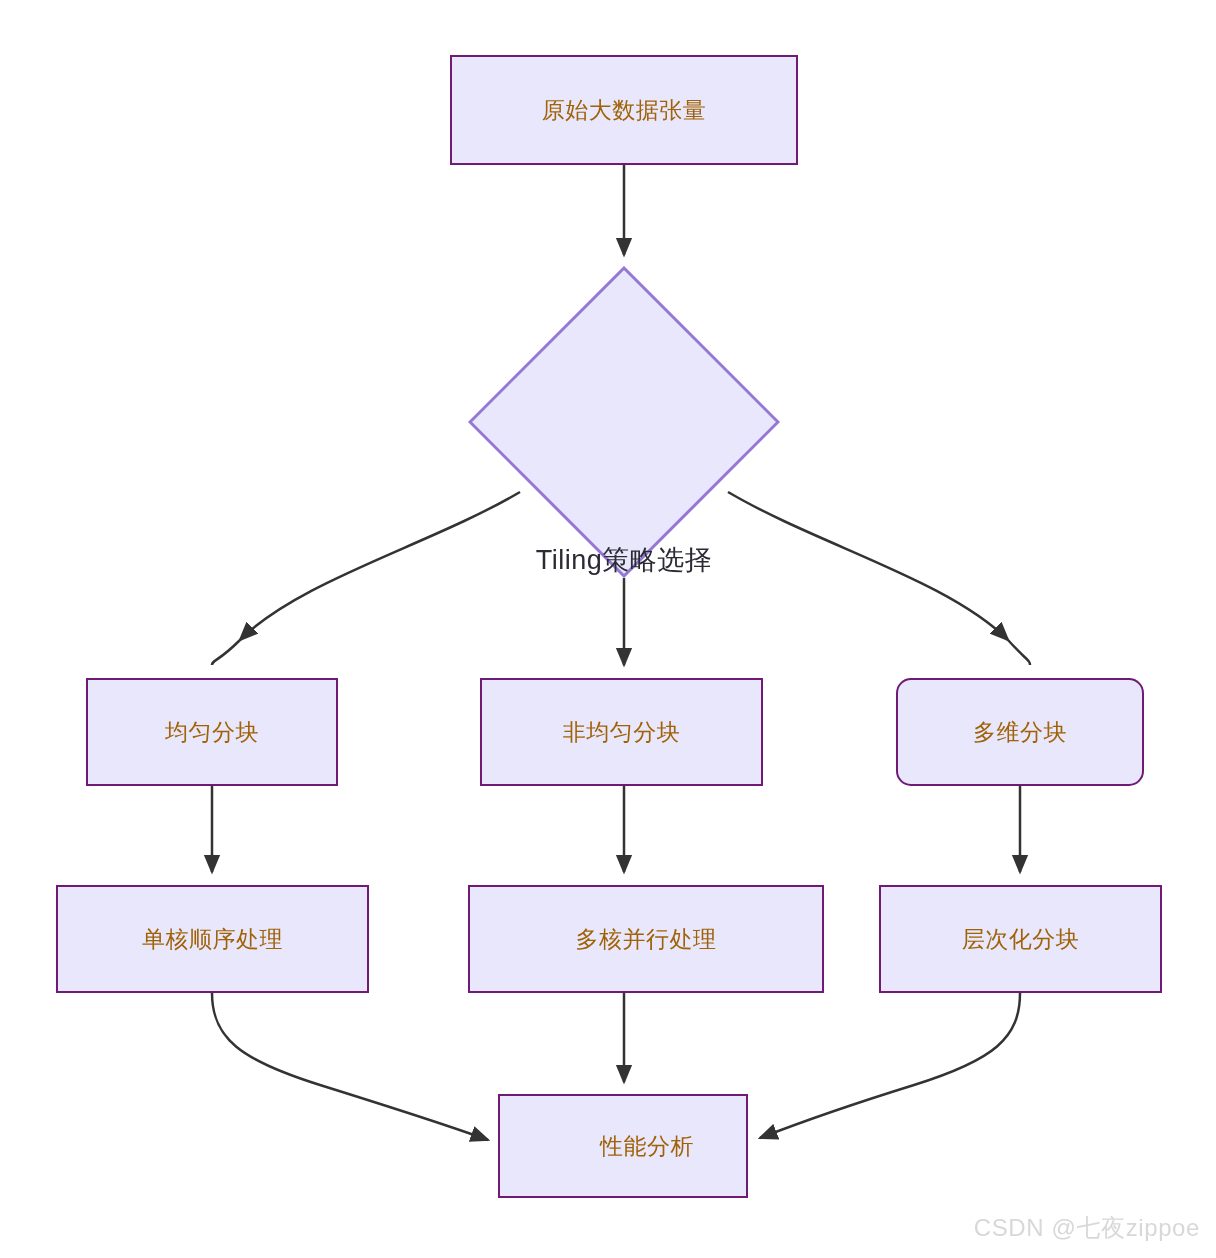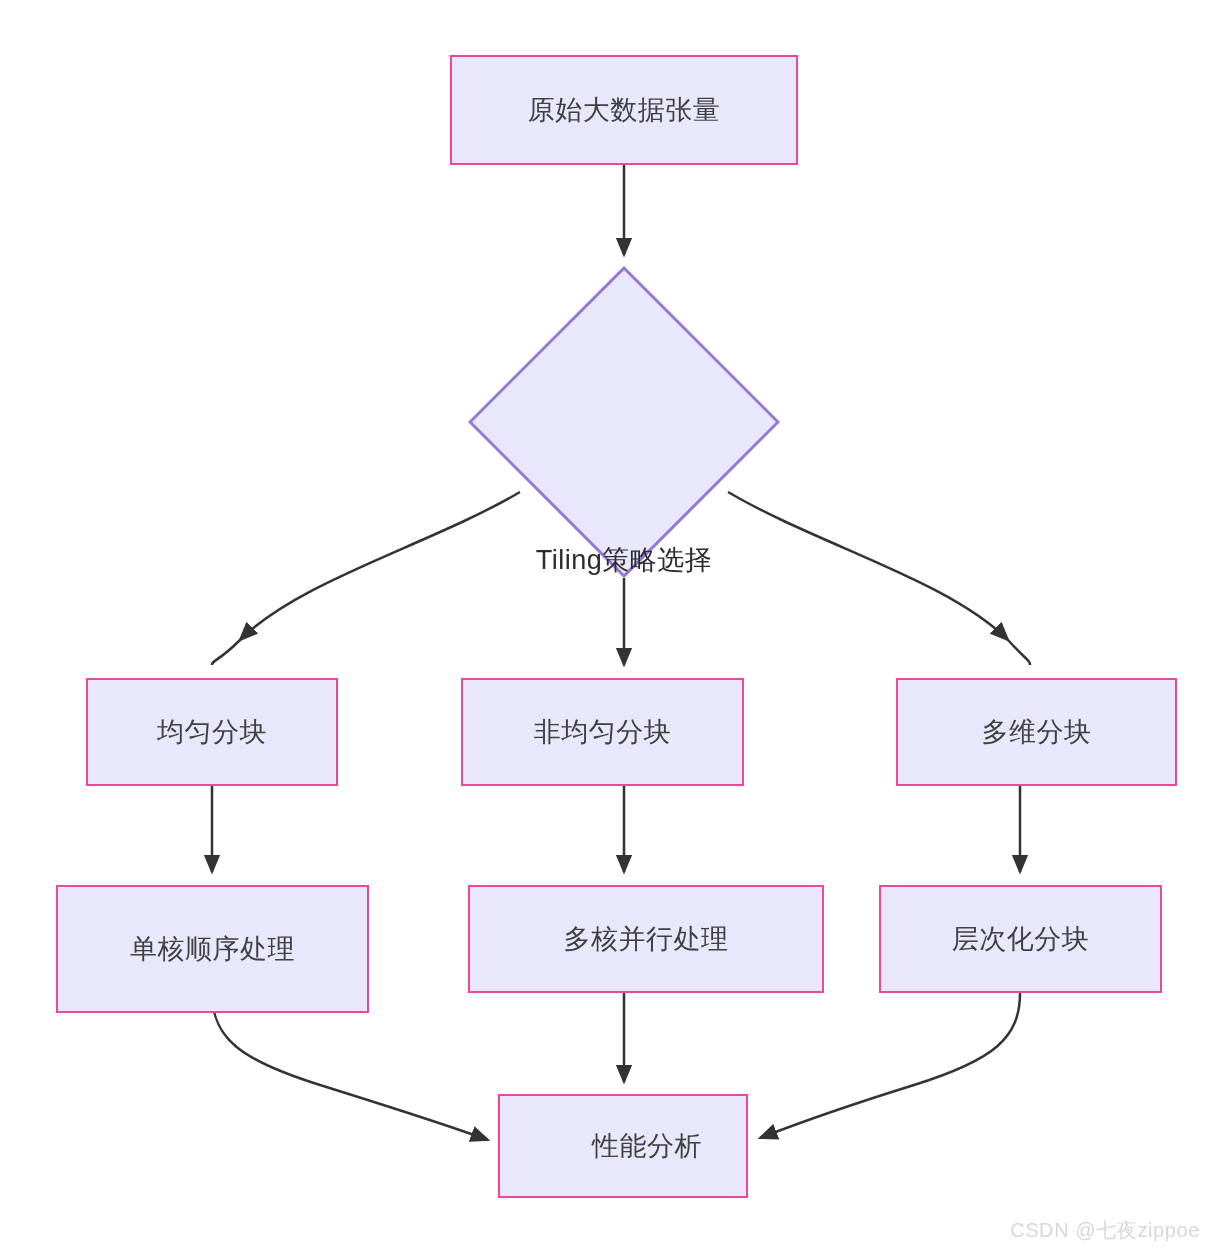--- a/index.html
+++ b/index.html
@@ -24,23 +24,23 @@
     width: 1216px;
     height: 1258px;
   }
   .node {
     position: absolute;
     box-sizing: border-box;
     display: flex;
     align-items: center;
     justify-content: center;
     background: #e8e7fb;
-    border: 2px solid #ec4899;
-    color: #404040;
-    font-size: 27px;
+    border: 2px solid #701a75;
+    color: #a16207;
+    font-size: 23px;
     letter-spacing: 0.5px;
     line-height: 1;
     white-space: nowrap;
   }
   .node-label {
     display: block;
     pointer-events: none;
   }
   .diamond-wrap {
     position: absolute;
@@ -60,21 +60,21 @@
     z-index: 2;
     font-size: 27px;
     color: #2b2b33;
     white-space: nowrap;
     letter-spacing: 0.5px;
   }
   .watermark {
     position: absolute;
     right: 16px;
     bottom: 14px;
-    font-size: 20px;
+    font-size: 24px;
     color: #d8d8d8;
     letter-spacing: 0.6px;
     white-space: nowrap;
   }
 </style>
 </head>
 <body>
 
 <div id="canvas">
 
@@ -116,29 +116,29 @@
     <svg class="diamond-shape" viewBox="0 0 312 312" preserveAspectRatio="none">
       <polygon points="156,2 310,156 156,310 2,156" fill="#e8e7fb" stroke="#9577d4" stroke-width="3"></polygon>
     </svg>
     <span class="diamond-label">Tiling策略选择</span>
   </div>
 
   <div class="node" style="left:86px; top:678px; width:252px; height:108px;text-align:right;">
     <span class="node-label">均匀分块</span>
   </div>
 
-  <div class="node" style="left:461px; top:678px; width:283px; height:108px;align-items:center;">
+  <div class="node" style="left:480px; top:678px; width:283px; height:108px;align-items:center;">
     <span class="node-label">非均匀分块</span>
   </div>
 
-  <div class="node" style="left:896px; top:678px; width:281px; height:108px;">
+  <div class="node" style="left:896px; top:678px; width:248px; height:108px;border-radius:15px;">
     <span class="node-label">多维分块</span>
   </div>
 
-  <div class="node" style="left:56px; top:885px; width:313px; height:128px;">
+  <div class="node" style="left:56px; top:885px; width:313px; height:108px;">
     <span class="node-label">单核顺序处理</span>
   </div>
 
   <div class="node" style="left:468px; top:885px; width:356px; height:108px;">
     <span class="node-label">多核并行处理</span>
   </div>
 
   <div class="node" style="left:879px; top:885px; width:283px; height:108px;justify-content:center;">
     <span class="node-label">层次化分块</span>
   </div>

